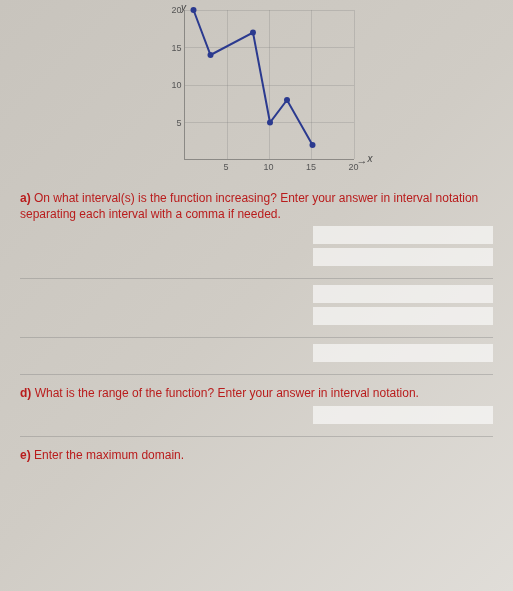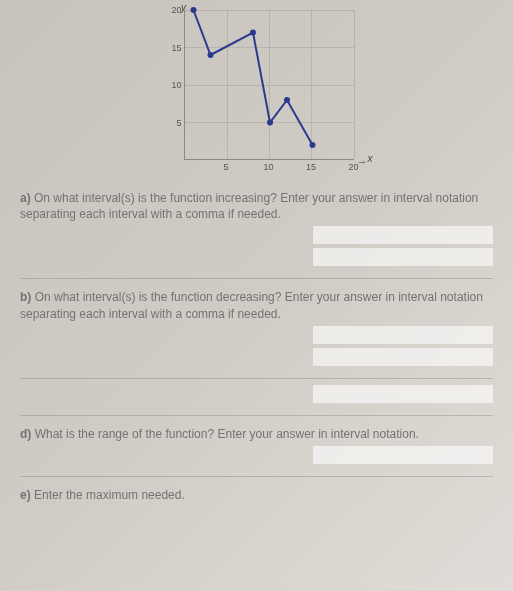--- a/index.html
+++ b/index.html
@@ -75,21 +75,21 @@
     top: -4px;
     font-size: 10px;
     font-style: italic;
     color: #444;
     transform: translateX(-50%);
   }
   .question {
     font-size: 12px;
     line-height: 1.35;
     margin: 10px 0 4px 0;
-    color: #737373;
+    color: #b91c1c;
   }
   .question b { font-weight: bold; }
   .answer-row {
     display: flex;
     justify-content: flex-end;
     margin: 4px 0 2px 0;
   }
   .answer-box {
     width: 180px;
     height: 18px;
@@ -152,24 +152,20 @@
     <span>On what interval(s) is the function increasing? Enter your answer in interval notation separating each interval with a comma if needed.</span>
   </div>
   <div class="answer-row">
       <div class="answer-box"></div>
     </div>
   <div class="answer-row">
       <div class="answer-box"></div>
     </div>
   <hr class="divider">
 
-  <div class="question">
-    <b>b)</b>
-    <span>On what interval(s) is the function decreasing? Enter your answer in interval notation separating each interval with a comma if needed.</span>
-  </div>
   <div class="answer-row">
       <div class="answer-box"></div>
     </div>
   <div class="answer-row">
       <div class="answer-box"></div>
     </div>
   <hr class="divider">
 
   <div class="answer-row">
       <div class="answer-box"></div>
@@ -180,16 +176,16 @@
     <b>d)</b>
     <span>What is the range of the function? Enter your answer in interval notation.</span>
   </div>
   <div class="answer-row">
       <div class="answer-box"></div>
     </div>
   <hr class="divider">
 
   <div class="question">
     <b>e)</b>
-    <span>Enter the maximum needed.</span>
+    <span>Enter the maximum domain.</span>
   </div>
 
 </div>
 
 </body></html>

